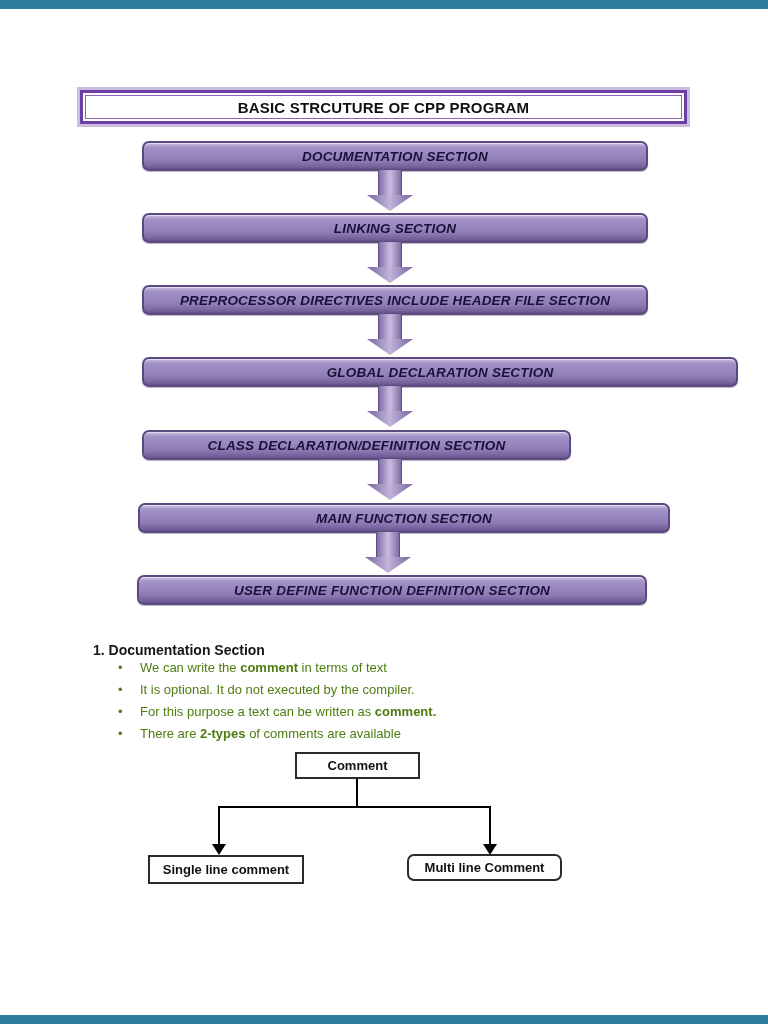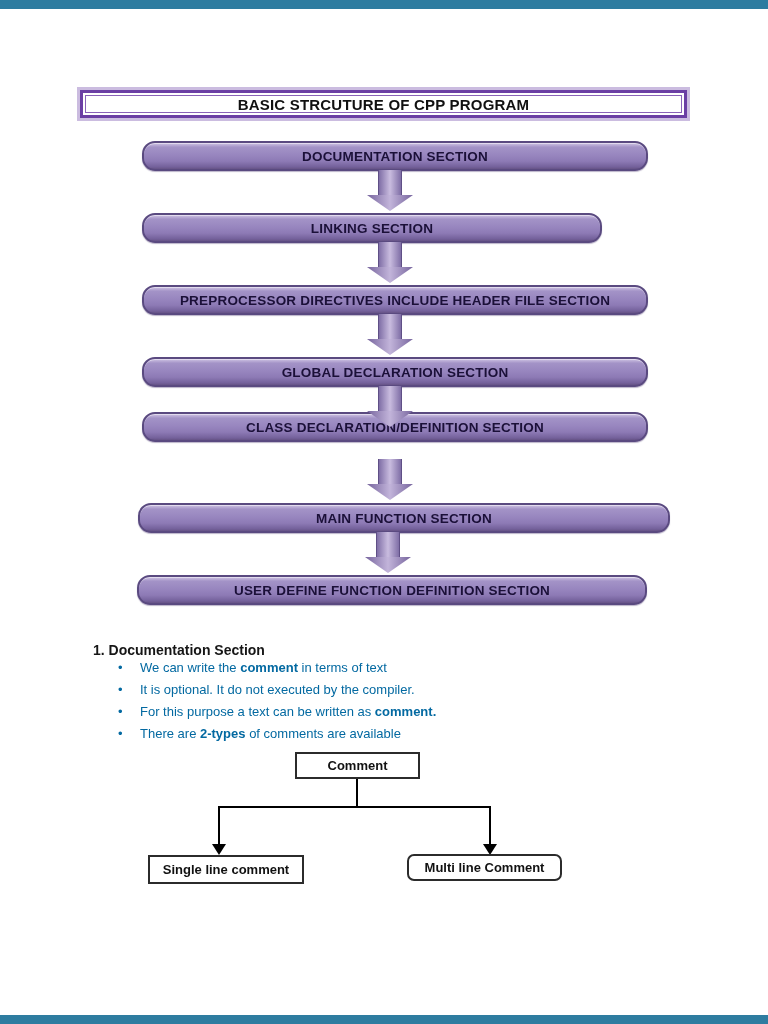--- a/index.html
+++ b/index.html
@@ -6,56 +6,56 @@
   .page{
     position:relative;width:768px;height:1024px;background:#ffffff;overflow:hidden;
     font-family:"Liberation Sans","DejaVu Sans",sans-serif;
   }
   .edge-bar{position:absolute;left:0;width:768px;height:9px;background:#2e7ca0;}
   .edge-bar.top{top:0;}
   .edge-bar.bottom{bottom:0;}
 
   
   .title-wrap{
-    position:absolute;left:77px;top:87px;width:613px;height:34px;
+    position:absolute;left:77px;top:87px;width:613px;height:40px;
     background:#cbbce0;padding:3px;box-sizing:border-box;
   }
   .title-mid{height:100%;background:#ffffff;border:3px solid #6b3fa4;box-sizing:border-box;padding:2px;}
   .title-inner{
     height:100%;border:1px solid #8a63b8;box-sizing:border-box;
     display:flex;align-items:center;justify-content:center;
   }
   .title-text{font-size:15px;font-weight:bold;color:#111;letter-spacing:.2px;}
 
   
   .flowbox{
-    position:absolute;height:30px;border-radius:13px;
+    position:absolute;height:30px;border-radius:7px;
     border:2px solid #5a4a80;box-sizing:border-box;
     background:linear-gradient(180deg,#d0c4e4 0%,#a393c7 16%,#9886bf 46%,#8d7ab5 70%,#74619b 92%,#665386 100%);
     box-shadow:inset 0 1px 0 rgba(255,255,255,.45), 0 1px 1px rgba(60,40,100,.35);
-    display:flex;align-items:center;justify-content:center;
+    display:flex;align-items:center;justify-content:center;font-style:italic;
   }
   .flowbox span{font-size:13.5px;font-weight:bold;color:#1b1038;letter-spacing:.2px;}
 
   
   .flow-arrow{position:absolute;width:46px;display:flex;flex-direction:column;align-items:center;}
   .flow-arrow .shaft{
     width:22px;height:25px;
     background:linear-gradient(90deg,#7f6ea6 0%,#c9bcdf 50%,#7f6ea6 100%);
     border-left:1px solid #5f4f86;border-right:1px solid #5f4f86;
   }
   .flow-arrow .head{
     width:46px;height:16px;
     background:linear-gradient(90deg,#77659e 0%,#c2b4da 50%,#77659e 100%);
     clip-path:polygon(0 0,100% 0,50% 100%);
   }
 
   
   .sec-heading{position:absolute;left:93px;top:642px;font-size:14px;font-weight:bold;color:#161616;}
-  .bullet-line{position:absolute;left:118px;font-size:13px;color:#0369a1;}
+  .bullet-line{position:absolute;left:118px;font-size:13px;color:#4d7c0f;}
   .bullet-line .dot{display:inline-block;width:22px;font-size:13px;}
   .bullet-line b{font-weight:bold;}
 
   
   .tree-box{
     position:absolute;border:2px solid #2b2b2b;background:#fff;box-sizing:border-box;
     display:flex;align-items:center;justify-content:center;
   }
   .tree-box span{font-size:13px;font-weight:bold;color:#111;}
   .tline{position:absolute;background:#000;}
@@ -76,30 +76,30 @@
     <div class="title-mid">
       <div class="title-inner">
         <span class="title-text">BASIC STRCUTURE OF CPP PROGRAM</span>
       </div>
     </div>
   </div>
 
   <div class="flowbox" style="left:142px;top:141px;width:506px;">
     <span>DOCUMENTATION SECTION</span>
   </div>
-  <div class="flowbox" style="left:142px;top:213px;width:460px;">
+  <div class="flowbox" style="left:142px;top:213px;width:506px;">
     <span>LINKING SECTION</span>
   </div>
   <div class="flowbox" style="left:142px;top:285px;width:506px;">
     <span>PREPROCESSOR DIRECTIVES INCLUDE HEADER FILE SECTION</span>
   </div>
-  <div class="flowbox" style="left:142px;top:357px;width:506px;">
+  <div class="flowbox" style="left:142px;top:357px;width:596px;">
     <span>GLOBAL DECLARATION SECTION</span>
   </div>
-  <div class="flowbox" style="left:142px;top:412px;width:506px;">
+  <div class="flowbox" style="left:142px;top:430px;width:429px;">
     <span>CLASS DECLARATION/DEFINITION SECTION</span>
   </div>
   <div class="flowbox" style="left:138px;top:503px;width:532px;">
     <span>MAIN FUNCTION SECTION</span>
   </div>
   <div class="flowbox" style="left:137px;top:575px;width:510px;">
     <span>USER DEFINE FUNCTION DEFINITION SECTION</span>
   </div>
 
   <div class="flow-arrow" style="left:367px;top:170px;">

